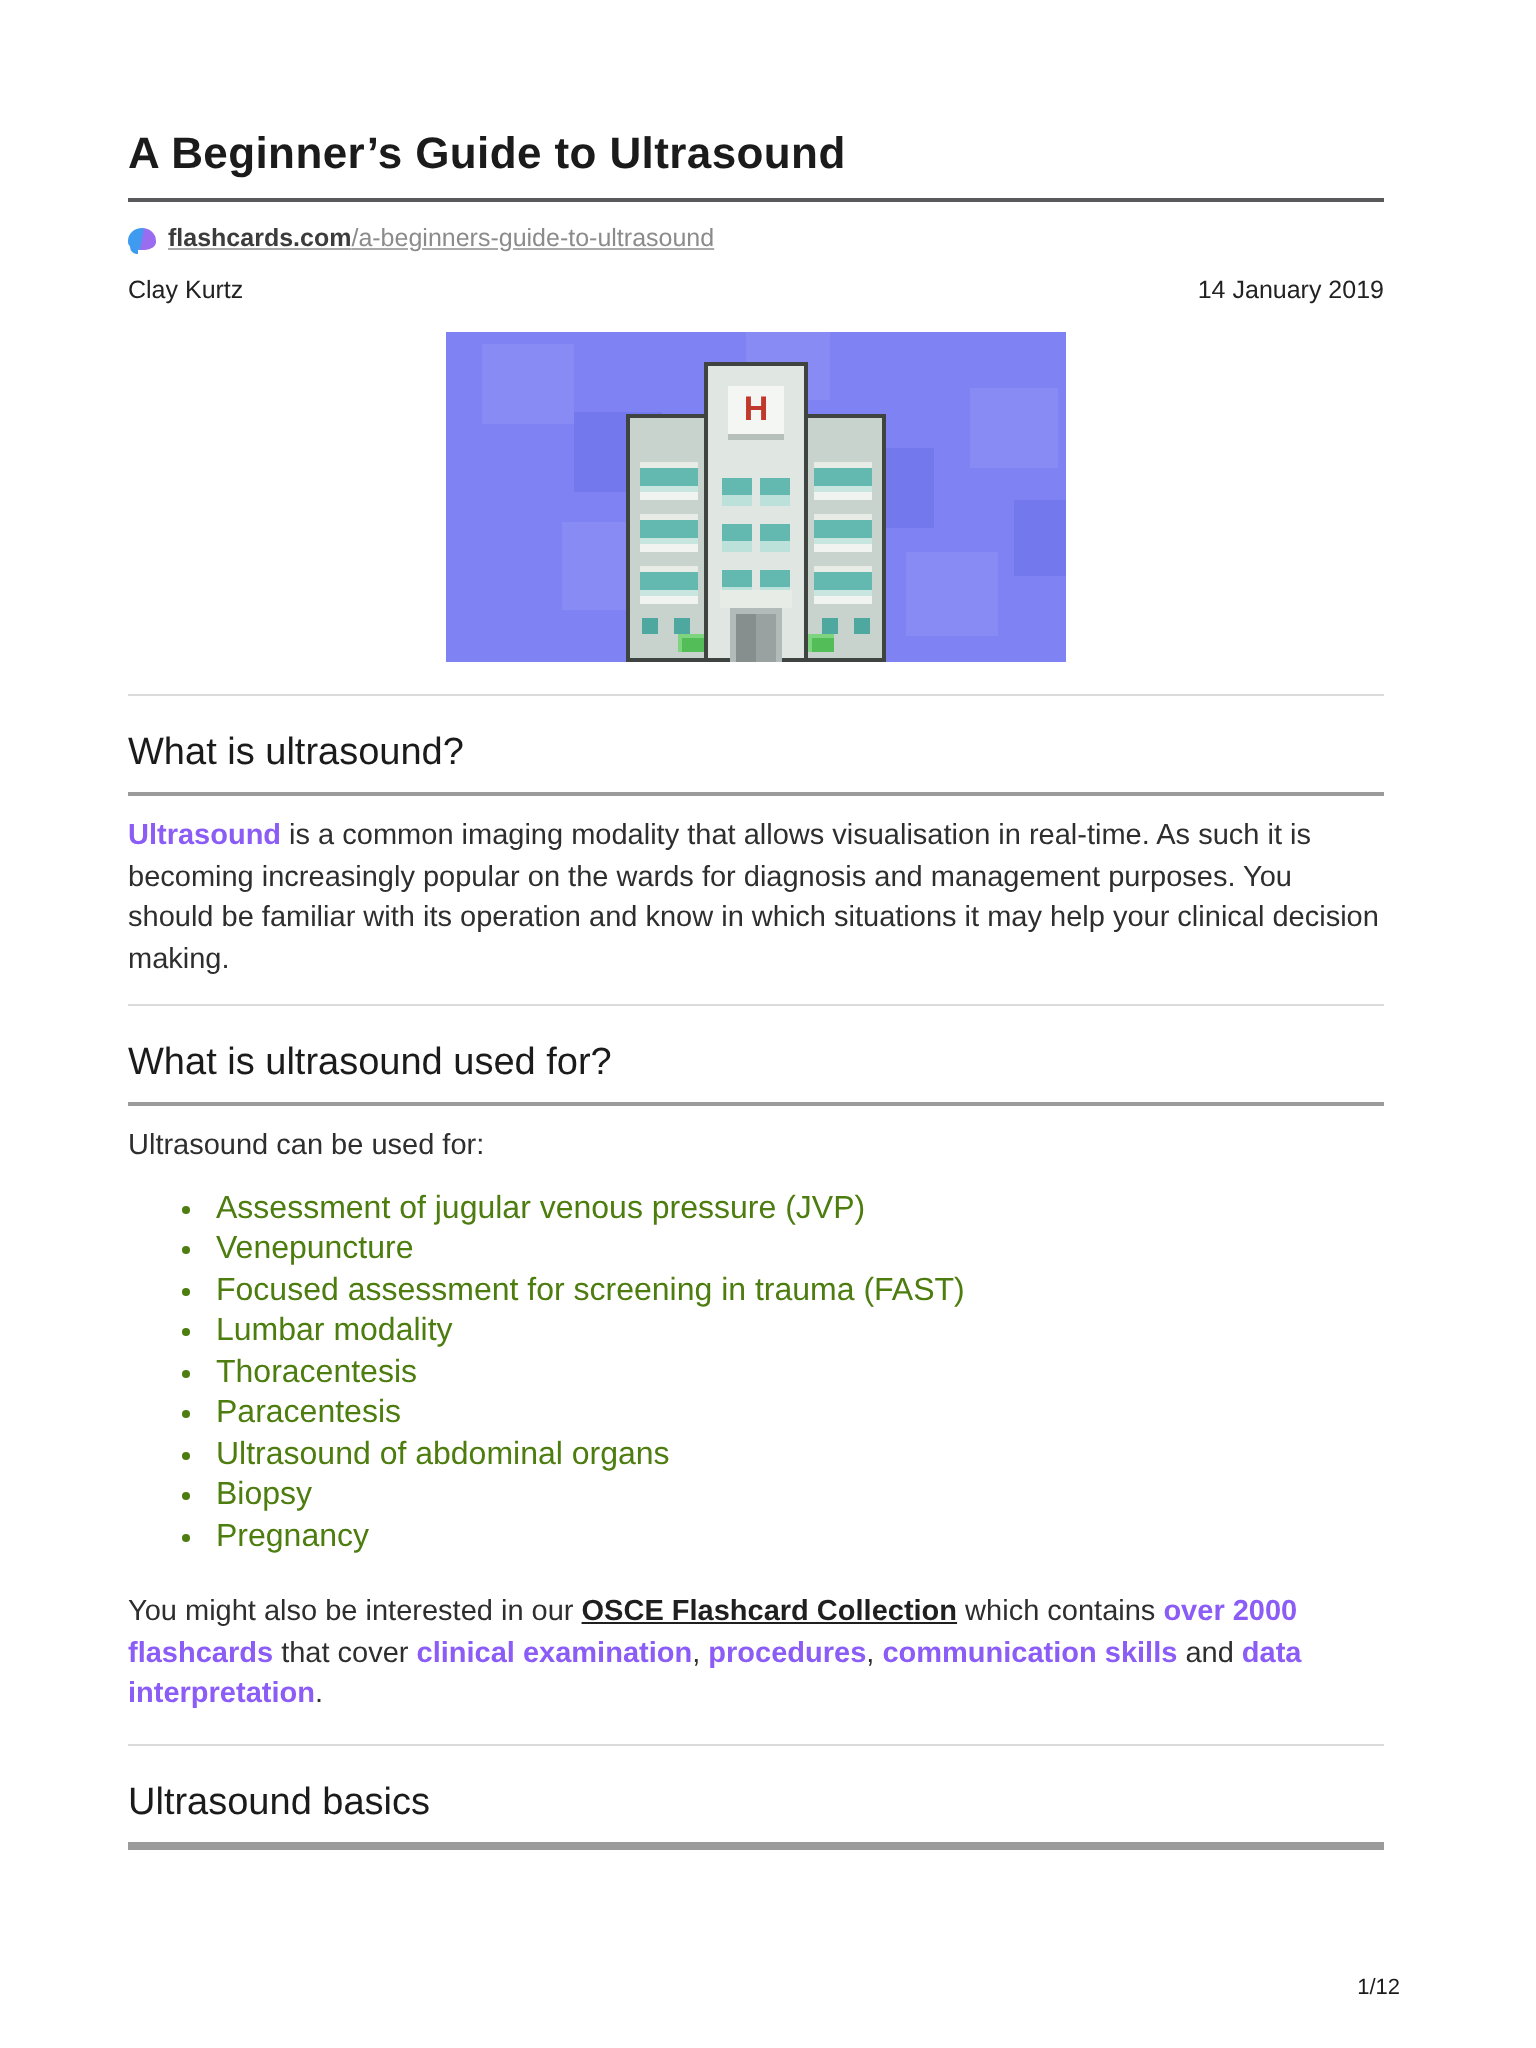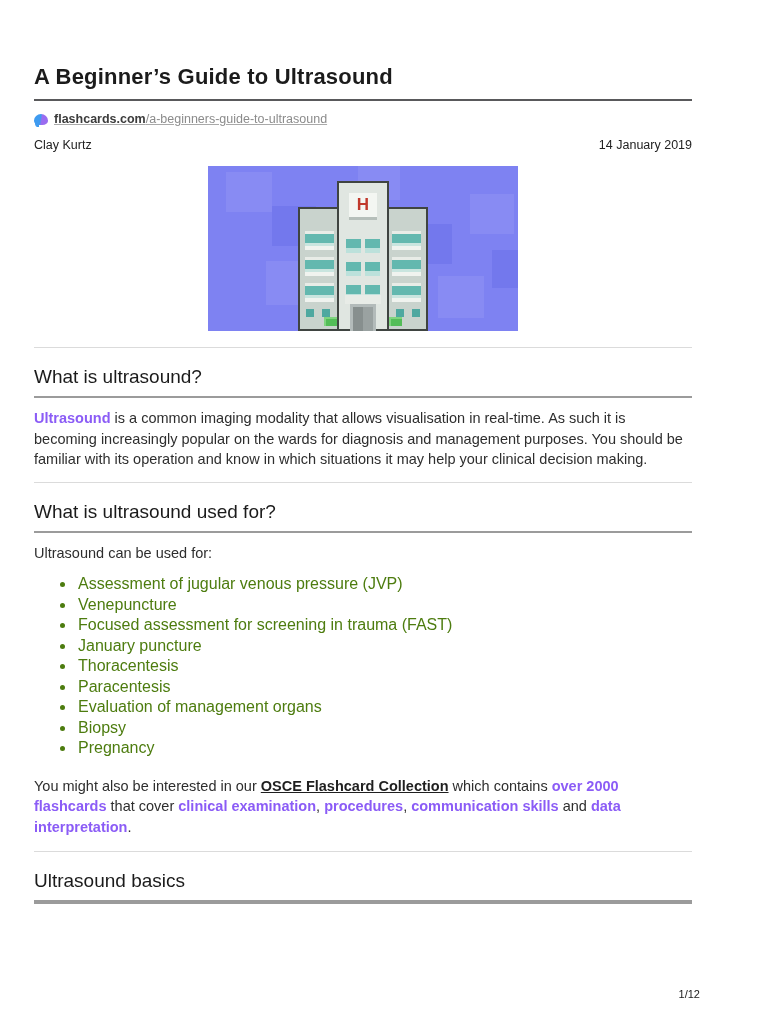--- a/index.html
+++ b/index.html
@@ -3,21 +3,21 @@
 <meta charset="utf-8">
 <style>
   * { box-sizing: border-box; }
   html,body { margin:0; padding:0; background:#ffffff; }
   .page {
     position: relative;
     width: 768px; height: 1024px;
     background: #ffffff;
     font-family: "Liberation Sans", sans-serif;
     color: #333;
-    padding: 64px 76px 0 34px;
+    padding: 64px 76px 0 64px;
     overflow: hidden;
   }
   
   h1.title {
     font-size: 22px; line-height: 26px; font-weight: bold;
     color: #1b1b1b; margin: 0 0 9px 0; letter-spacing: .2px;
   }
   .title-rule { height: 2px; background: #59595b; margin-bottom: 11px; }
   .source-row { display: flex; align-items: center; gap: 6px; margin-bottom: 12px; }
   .brain-icon {
@@ -170,24 +170,24 @@
   <p class="body-text"><span class="b">Ultrasound</span><span> is a common imaging modality that allows visualisation in real-time. As such it is becoming increasingly popular on the wards for diagnosis and management purposes. You should be familiar with its operation and know in which situations it may help your clinical decision making.</span></p>
 
   <div class="divider" style="margin-top:12px"></div>
   <h2 class="section-heading">What is ultrasound used for?</h2>
   <div class="h2-rule"></div>
   <p class="body-text">Ultrasound can be used for:</p>
   <ul class="bullet-list">
     <li>Assessment of jugular venous pressure (JVP)</li>
     <li>Venepuncture</li>
     <li>Focused assessment for screening in trauma (FAST)</li>
-    <li>January puncture</li>
+    <li>Lumbar modality</li>
     <li>Thoracentesis</li>
     <li>Paracentesis</li>
-    <li>Evaluation of management organs</li>
+    <li>Ultrasound of abdominal organs</li>
     <li>Biopsy</li>
     <li>Pregnancy</li>
   </ul>
   <p class="body-text outro"><span>You might also be interested in our </span><a class="inline-link">OSCE Flashcard Collection</a><span> which contains </span><span class="b">over 2000 flashcards</span><span> that cover </span><span class="b">clinical examination</span><span>, </span><span class="b">procedures</span><span>, </span><span class="b">communication skills</span><span> and </span><span class="b">data interpretation</span><span>.</span></p>
 
   <div class="divider"></div>
   <h2 class="section-heading">Ultrasound basics</h2>
   <div class="h2-rule"></div>
 
   <div class="h2-rule"></div>

